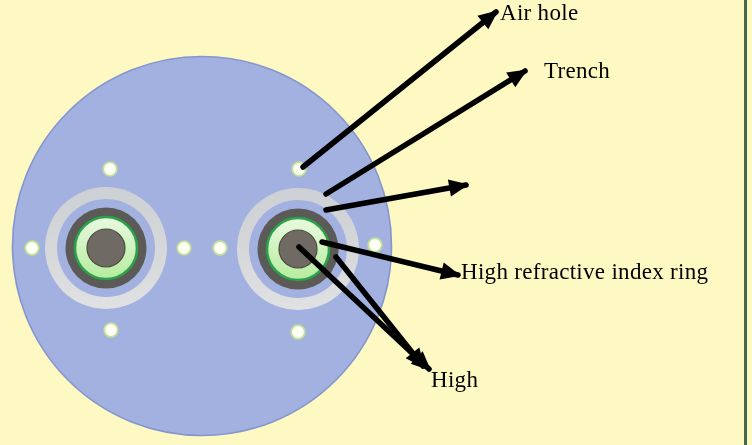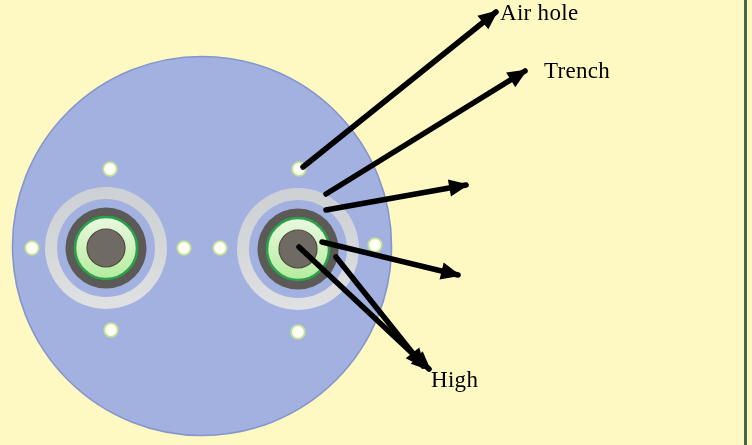--- a/index.html
+++ b/index.html
@@ -82,15 +82,16 @@
       <line x1="322" y1="242" x2="458" y2="275" marker-end="url(#arrowhead)" stroke="#000000"></line>
       <line x1="299" y1="247" x2="429" y2="369" marker-end="url(#arrowhead)" stroke="#000000"></line>
       <line x1="336" y1="257" x2="423" y2="366" marker-end="url(#arrowhead)" stroke="#000000"></line>
     </g>
 
     <line x1="745.5" y1="0" x2="745.5" y2="445" stroke-width="3" stroke="#46684a"></line>
   </svg>
 
   <div class="ann-label lbl-air-hole">Air hole</div>
   <div class="ann-label lbl-trench">Trench</div>
+  <div class="ann-label lbl-high-ring">High refractive index ring</div>
   <div class="ann-label lbl-core">High</div>
 
 </div>
 
 </body></html>

